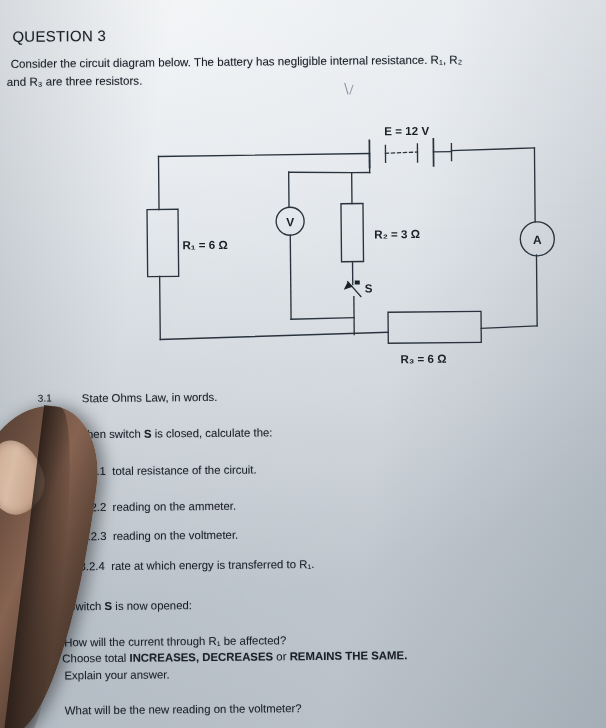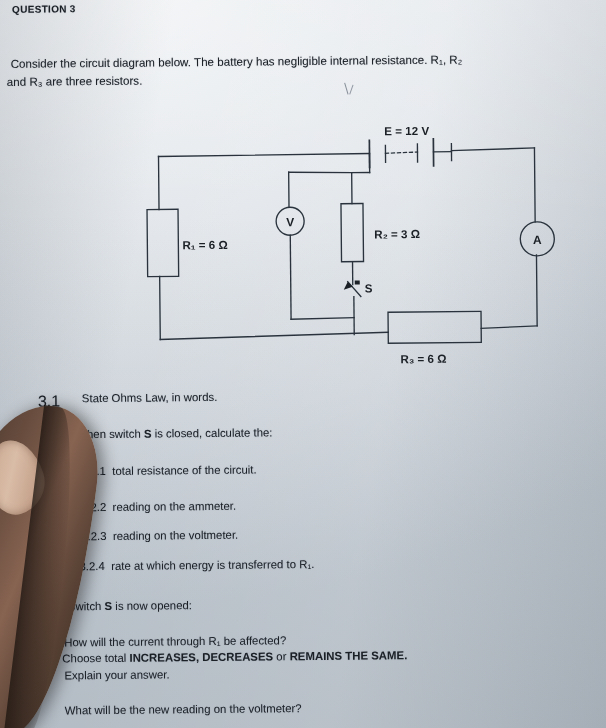--- a/index.html
+++ b/index.html
@@ -30,25 +30,25 @@
       rgba(40,50,62,.12) 100%);}
 
   
   .sheet{position:absolute;left:0;top:0;width:606px;height:728px;
     transform:rotate(-0.55deg);transform-origin:0 0;}
 
   .t{position:absolute;color:#1b2026;white-space:pre;
      font-family:"Liberation Sans", sans-serif;
      text-shadow:0 0 1px rgba(120,130,145,.55);}
 
-  .q-title{left:12px;top:4px;font-size:10px;font-weight:bold;letter-spacing:.3px;}
+  .q-title{left:12px;top:28px;font-size:15px;font-weight:normal;letter-spacing:.3px;}
   .intro1{left:10px;top:57px;font-size:11.6px;}
   .intro2{left:6px;top:75px;font-size:11.6px;}
 
-  .n31{left:34px;top:393px;font-size:16px;}
+  .n31{left:34px;top:393px;font-size:10px;}
   .b31{left:78px;top:393px;font-size:11.4px;}
   .n32{left:34px;top:430px;font-size:11.4px;opacity:.55;}
   .b32{left:72px;top:429px;font-size:11.4px;}
   .b321{left:76px;top:466px;font-size:11.4px;}
   .b322{left:76px;top:502px;font-size:11.4px;}
   .b323{left:76px;top:531px;font-size:11.4px;}
   .b324{left:74px;top:561px;font-size:11.4px;}
   .bsw{left:62px;top:601px;font-size:11.4px;}
   .bq1{left:58px;top:637px;font-size:11.4px;}
   .bq2{left:56px;top:653px;font-size:11.4px;}

